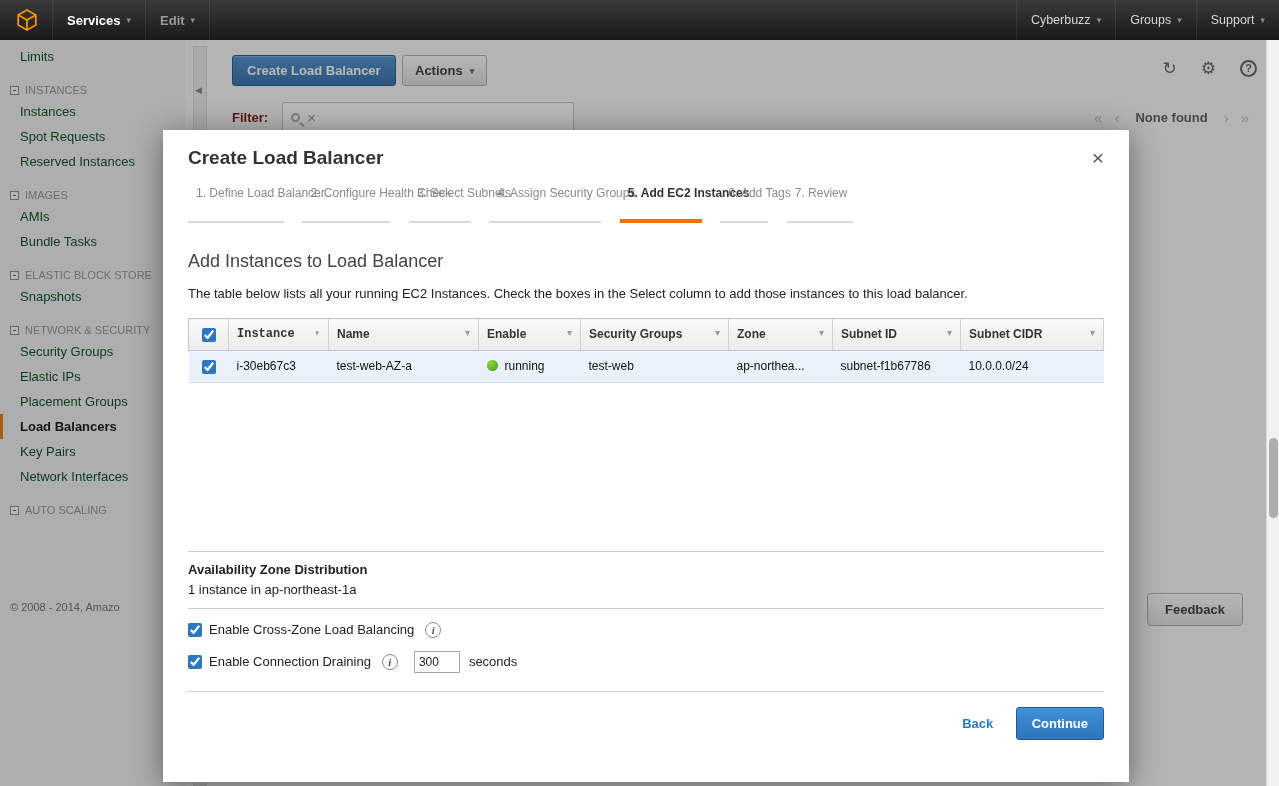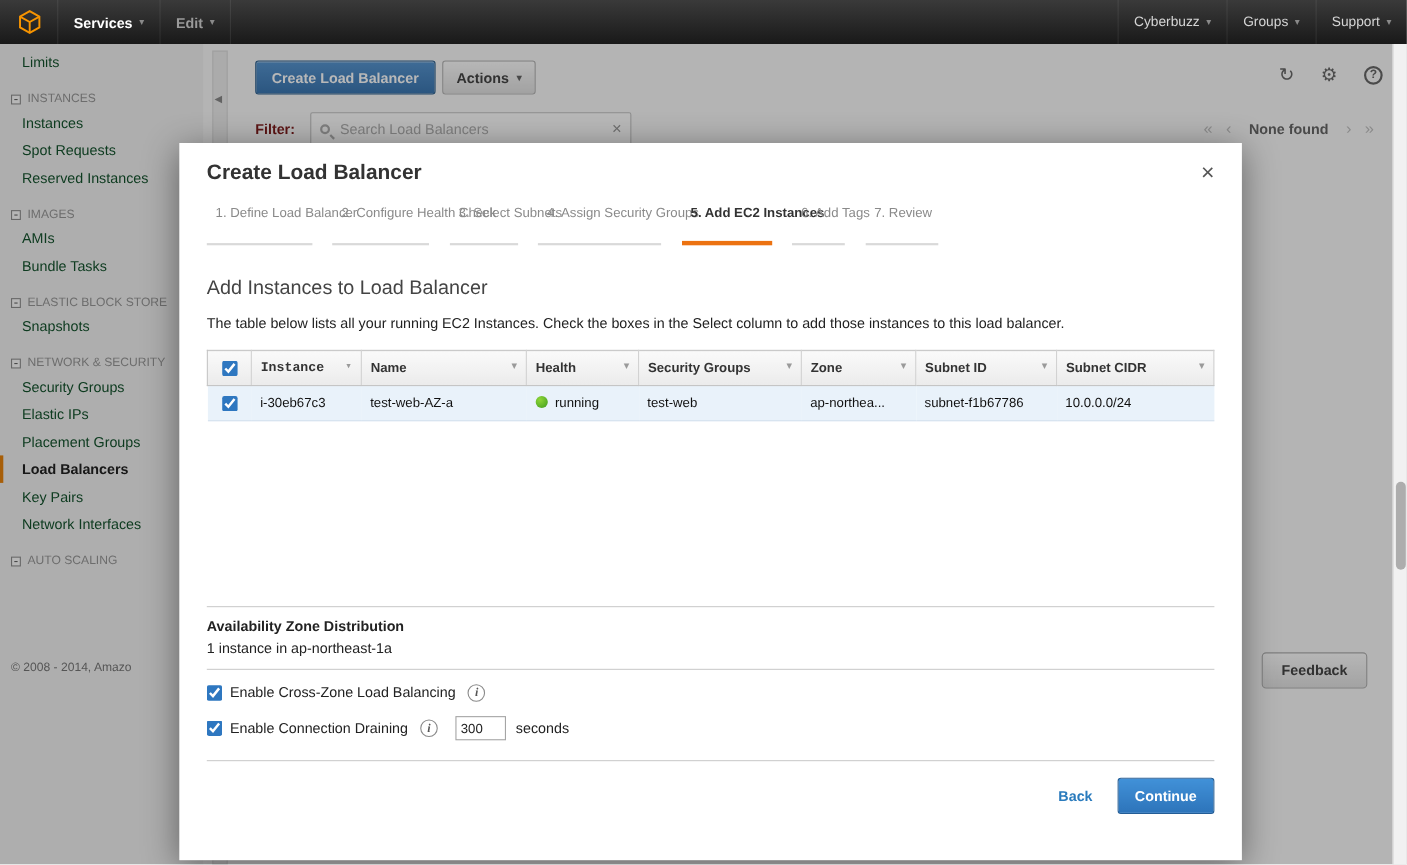--- a/index.html
+++ b/index.html
@@ -213,21 +213,20 @@
   <div class="top-icons">
     <span>↻</span>
     <span>⚙</span>
     <span class="help-circle">?</span>
   </div>
 
   <div class="filterbar">
     <span class="filter-label">Filter:</span>
     <div class="searchbox">
       <span class="mag"></span>
-      <input type="text" placeholder="Search Load Balancers" style="">
       <span class="clear-x">×</span>
     </div>
     <div class="pagination">
       <span>«</span>
       <span>‹</span>
       <span class="status">None found</span>
       <span>›</span>
       <span>»</span>
     </div>
   </div>
@@ -268,21 +267,21 @@
           </th>
           <th>
             <span>Instance</span>
             <span class="th-caret">▾</span>
           </th>
           <th>
             <span>Name</span>
             <span class="th-caret">▾</span>
           </th>
           <th>
-            <span>Health</span>
+            <span>Enable</span>
             <span class="th-caret">▾</span>
           </th>
           <th>
             <span>Security Groups</span>
             <span class="th-caret">▾</span>
           </th>
           <th>
             <span>Zone</span>
             <span class="th-caret">▾</span>
           </th>

